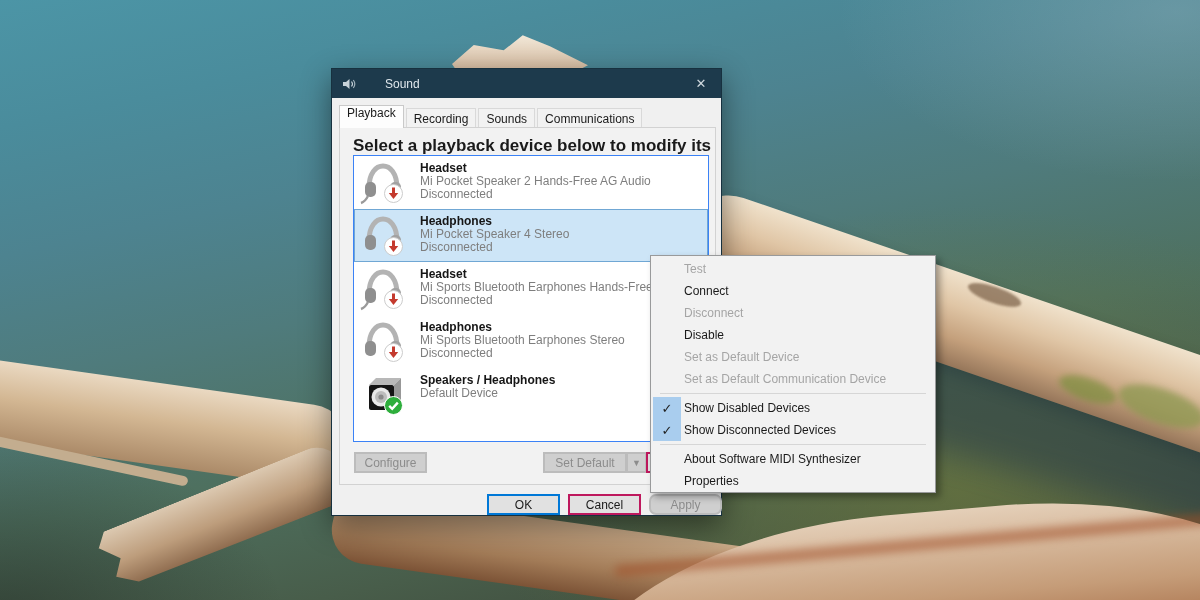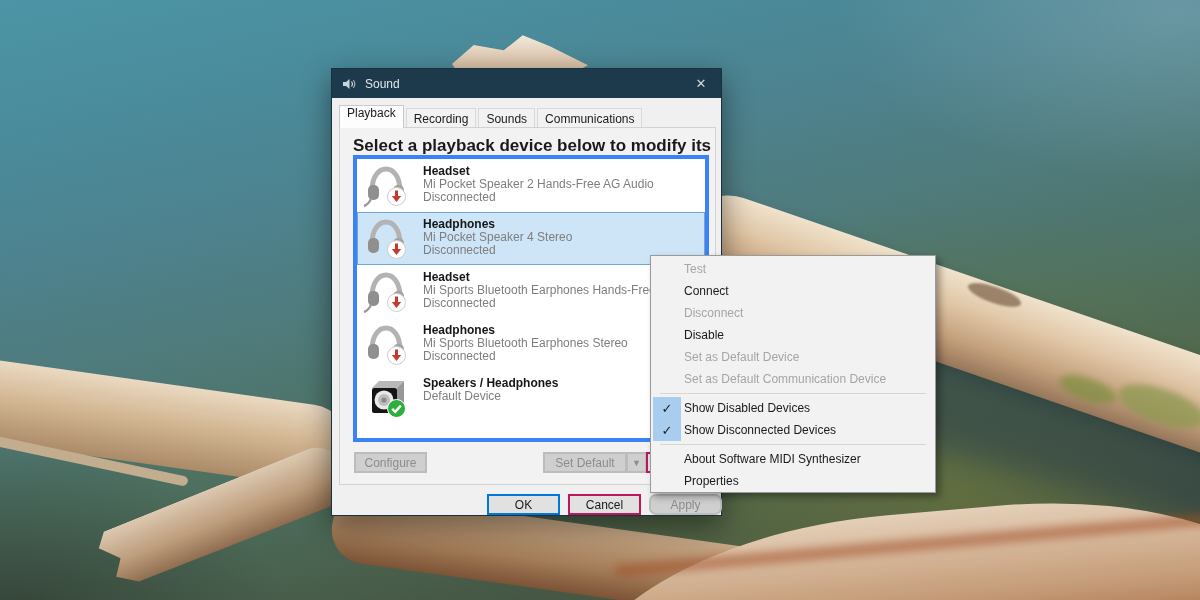--- a/index.html
+++ b/index.html
@@ -42,38 +42,38 @@
   .branch-mid { left:330px; top:522px; width:470px; height:70px; transform:rotate(8deg);
     background:linear-gradient(to bottom,#c9aa88 0%,#a37c58 60%,#7c5336 100%); border-radius:34px; }
   .driftwood-top { position:absolute; left:452px; top:34px; width:136px; height:34px;
     background:linear-gradient(to bottom,#f2e9da,#d9bfa4); 
     clip-path:polygon(0 88%,16% 32%,38% 48%,52% 4%,72% 36%,100% 92%,96% 100%,2% 100%); }
 
   
   .dialog { position:absolute; left:331px; top:68px; width:391px; height:448px;
     background:#f0f0f0; border:1px solid #17313f; box-shadow:0 10px 28px rgba(0,0,0,.45); z-index:10; }
   .titlebar { position:absolute; left:0; top:0; right:0; height:29px; background:#1d3a4c;
-    display:flex; align-items:center; }
+    display:flex; align-items:center;gap:20px; }
   .titlebar .app-icon { width:16px; height:16px; margin:0 8px 0 9px; flex:0 0 auto; }
   .titlebar .title { color:#dfe7ec; font-size:12px; }
   .close-btn { margin-left:auto; width:40px; height:29px; display:flex; align-items:center;
     justify-content:center; color:#cfd8de; font-size:13px; cursor:default; }
 
   .tabs { position:absolute; left:7px; top:36px; height:23px; display:flex; align-items:flex-end; }
   .tab { height:20px; padding:3px 7px 0 7px; font-size:12px; color:#1a1a1a;
     background:#f2f2f2; border:1px solid #d9d9d9; border-bottom:none; margin-right:2px; }
   .tab.active { height:23px; background:#fdfdfd; border:1px solid #c9c9c9; border-bottom:none;
     padding-top:0; position:relative; z-index:2; }
 
   .tabpanel { position:absolute; left:7px; top:58px; width:377px; height:358px;
     background:#f2f2f2; border:1px solid #d2d2d2; }
   .instruction { position:absolute; left:13px; top:8px; font-size:17px; color:#1a1a1a;font-weight:bold; }
 
   .listbox { position:absolute; left:13px; top:27px; width:356px; height:287px;
-    background:#ffffff; border:4px solid #3b82f6; overflow:hidden; }
+    background:#ffffff; border:1px solid #3b82f6; overflow:hidden; }
   .device { position:relative; height:53px; width:100%; }
   .device.selected { background:#cde5f7; }
   .device.selected::after { content:""; position:absolute; inset:0; border:1px solid #70a7d4; pointer-events:none; }
   .dev-icon { position:absolute; left:6px; top:4px; width:46px; height:46px; }
   .dev-badge { position:absolute; left:30px; top:28px; width:19px; height:19px; }
   .dev-text { position:absolute; left:66px; top:6px; width:284px; }
   .dev-name { font-size:12px; font-weight:600; color:#161616; line-height:13px; white-space:nowrap; overflow:hidden; }
   .dev-desc, .dev-status { font-size:12px; color:#7e7e7e; line-height:13px; white-space:nowrap; overflow:hidden; }
 
   .btn { position:absolute; height:21px; font-size:12px; display:flex; align-items:center;

